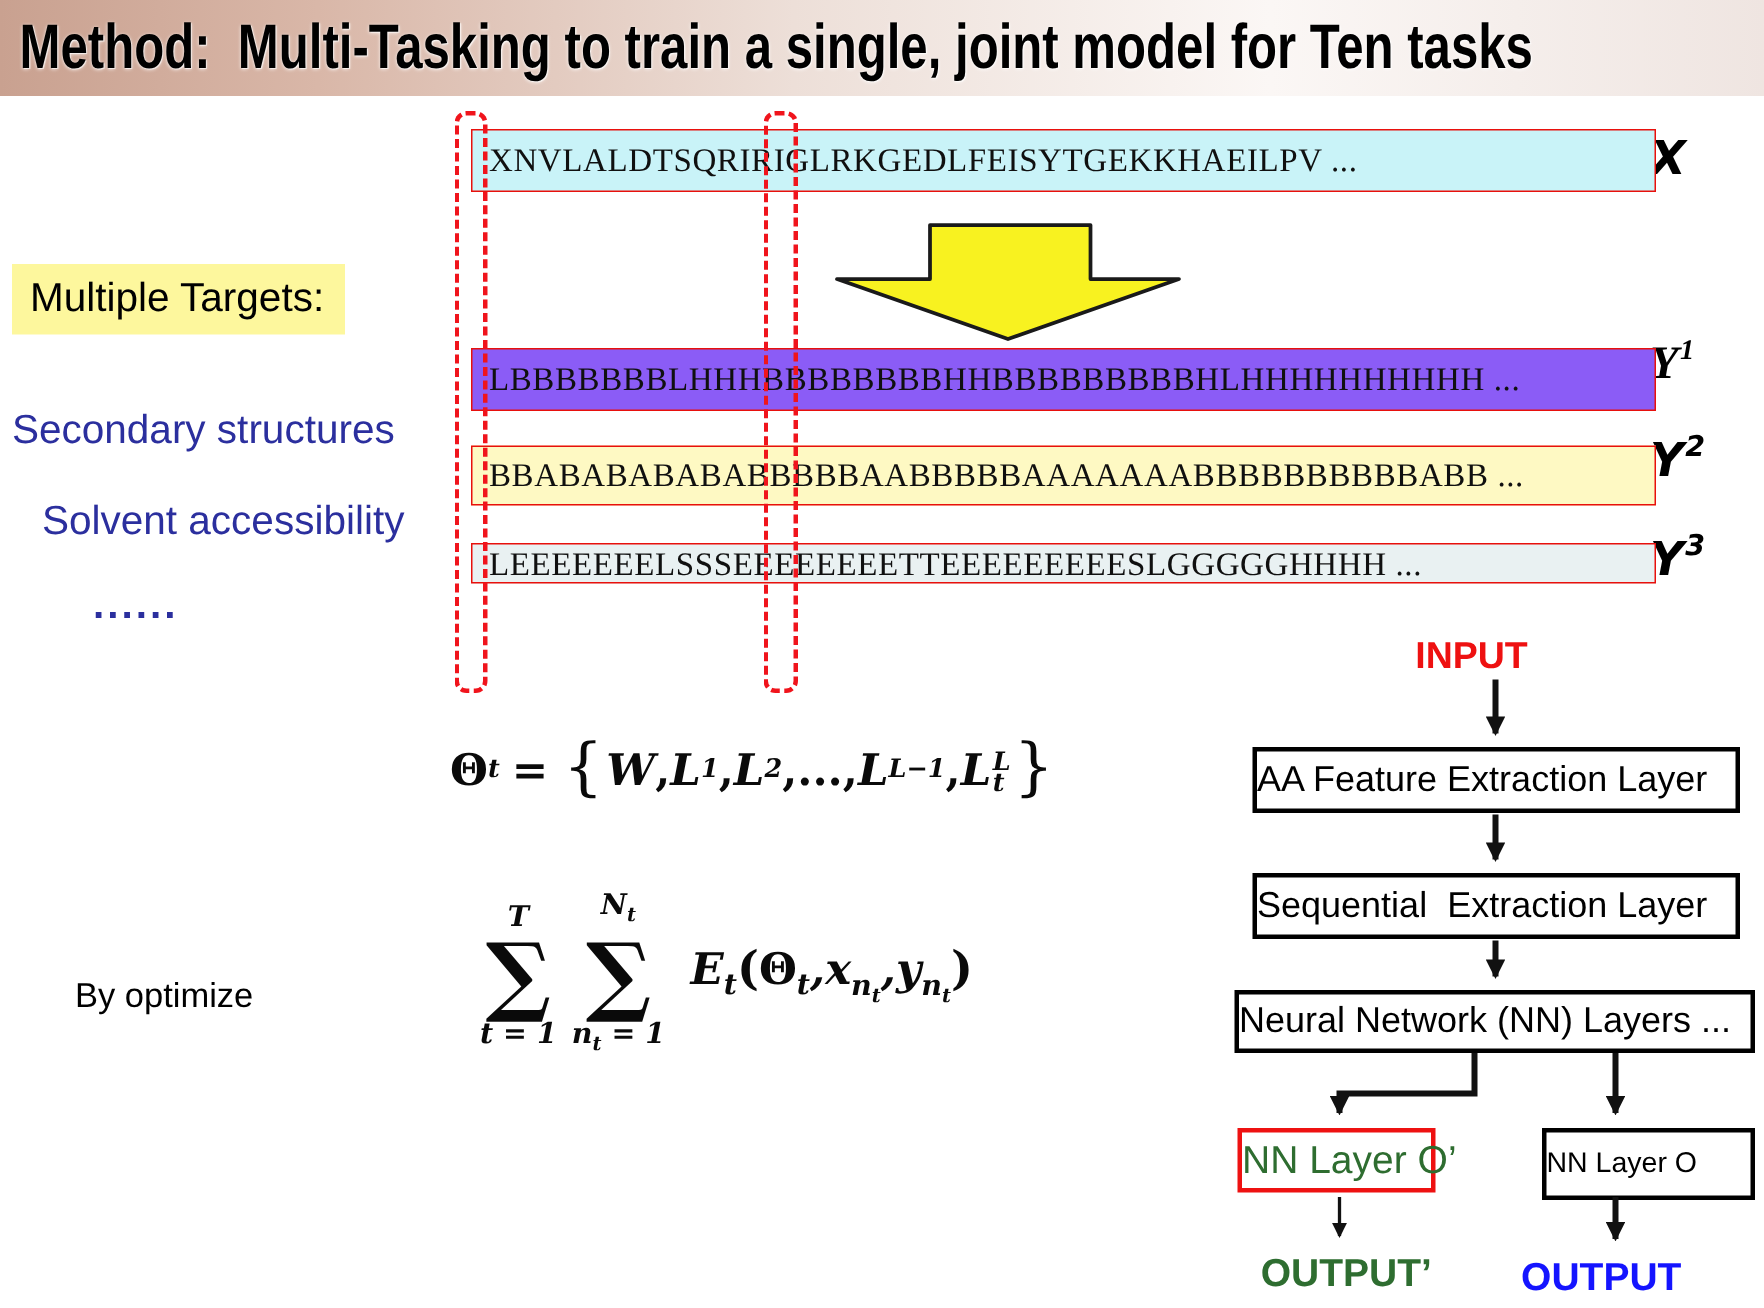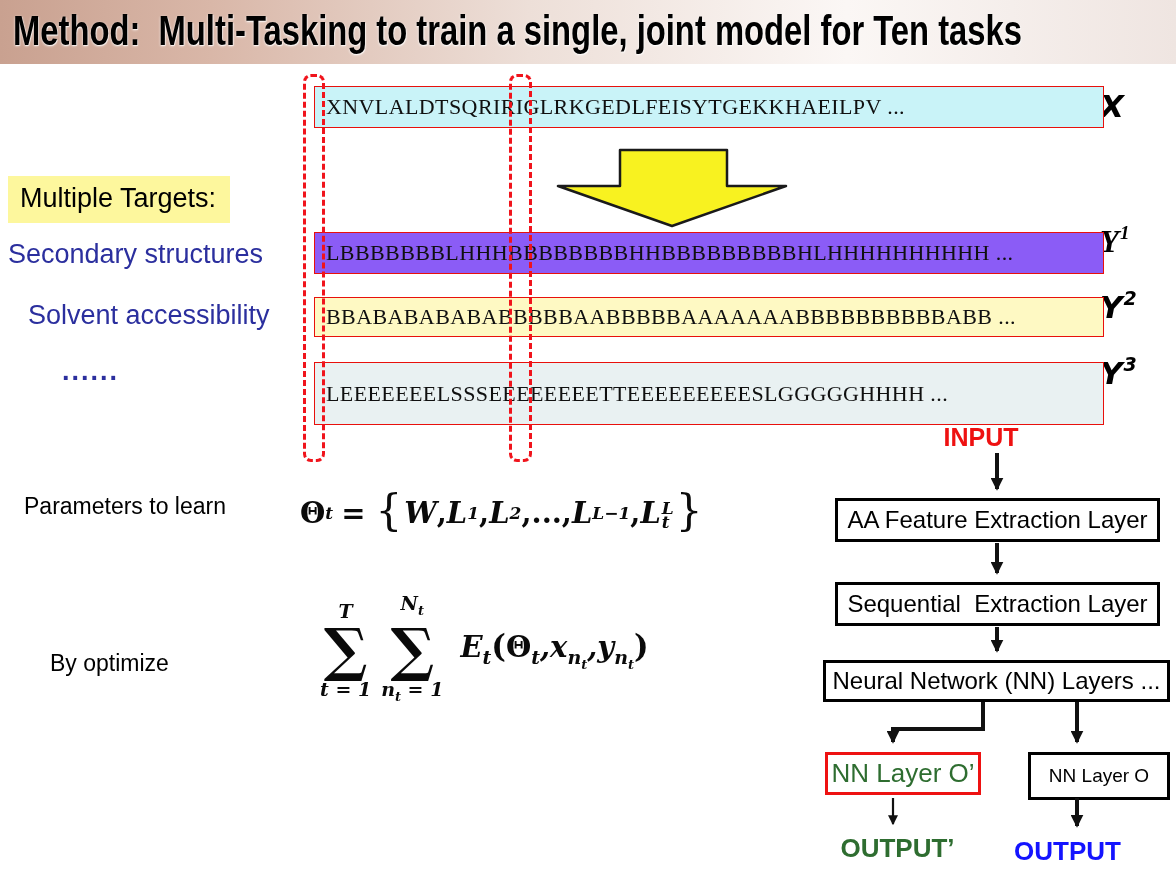--- a/index.html
+++ b/index.html
@@ -24,42 +24,42 @@
   
   .seq-row{
     left:298px;width:790px;display:flex;align-items:center;
     border:1.6px solid #e8100c;box-sizing:border-box;
     font-family:"Liberation Serif",serif;font-size:22px;color:#101010;
     padding-left:11px;letter-spacing:.4px;white-space:pre;z-index:1;margin-left:16px;
   }
   .seq-input {top:86px;height:42px;background:#c9f3f8;}
   .seq-y1    {top:232px;height:42px;background:#8b5cf6;}
   .seq-y2    {top:297px;height:40px;background:#fef9c3;}
-  .seq-y3    {top:362px;height:63px;background:#e9f1f2;}
+  .seq-y3    {top:362px;height:27px;background:#e9f1f2;}
 
   .seq-label{
     left:1100px;font-family:"DejaVu Sans",sans-serif;font-style:italic;
     font-weight:600;font-size:31px;color:#000;white-space:nowrap;
   }
   .seq-label sup{font-size:19px;position:relative;top:-2px;left:1px;}
 
   
   .dash-col{
     top:74px;height:388px;border:3px dashed #f0141c;border-radius:8px;
     box-sizing:border-box;z-index:5;background:transparent;
   }
   .dash-col.c1{left:303px;width:22px;}
   .dash-col.c2{left:509px;width:23px;}
 
   
   .multi-targets{
     left:8px;top:176px;background:#fdf79d;color:#000;
     font-size:27px;padding:7px 14px 9px 12px;
   }
-  .target-name{color:#2b2f9e;font-size:27px;white-space:nowrap;}
+  .target-name{color:#2b2f9e;font-size:27px;white-space:nowrap;margin-top:32px;}
   .tn1{left:8px;top:239px;}
   .tn2{left:28px;top:300px;}
   .tn3{left:62px;top:356px;font-weight:700;letter-spacing:2px;}
 
   
   .params-caption{left:24px;top:490px;font-size:23px;line-height:32px;color:#000;}
   .by-optimize{left:50px;top:650px;font-size:23px;color:#000;text-align:right;}
 
   
   .f-theta{
@@ -86,27 +86,27 @@
   .sum-body{font-size:29px;font-weight:700;font-style:italic;margin-left:12px;white-space:nowrap;text-align:center;}
   .sum-body sub{font-size:19px;font-style:italic;}
   .sum-body sub sub{font-size:13px;}
   .sum-body .paren{font-weight:600;font-style:normal;font-size:31px;}
 
   
   .flow-label{font-weight:700;font-size:25px;text-align:center;}
   .lbl-input{left:926px;top:423px;width:110px;color:#ee1111;}
   .flow-box{
     border:3px solid #000;box-sizing:border-box;background:#fff;
-    display:flex;align-items:center;justify-content:center;
+    display:flex;align-items:center;justify-content:flex-start;
     font-size:24px;color:#000;white-space:pre;z-index:2;
   }
   .box-aa {left:835px;top:498px;width:325px;height:44px;}
   .box-seq{left:835px;top:582px;width:325px;height:44px;}
   .box-nn {left:823px;top:660px;width:347px;height:42px;}
-  .box-nnp{left:825px;top:752px;width:156px;height:43px;border-color:#ee1111;color:#2e6d30;font-size:26px;}
+  .box-nnp{left:825px;top:752px;width:132px;height:43px;border-color:#ee1111;color:#2e6d30;font-size:26px;}
   .box-nno{left:1028px;top:752px;width:142px;height:48px;font-size:19px;}
   .lbl-outp{left:840px;top:833px;width:115px;color:#2e6d30;font-size:26px;}
   .lbl-out {left:1010px;top:836px;width:115px;color:#1414ff;font-size:26px;}
 
   svg.overlay{position:absolute;left:0;top:0;width:1176px;height:872px;pointer-events:none;z-index:4;}
   .conn{stroke:#111;fill:none;}
 </style>
 </head>
 <body>
 
@@ -150,21 +150,20 @@
   <span>LEEEEEEELSSSEEEEEEEETTEEEEEEEEESLGGGGGHHHH ...</span>
 </div>
 <div class="abs seq-label" style="top:355px;">
   <span>Y</span><sup>3</sup>
 </div>
 
 <div class="abs dash-col c1"></div>
 <div class="abs dash-col c2"></div>
 
 <div class="abs params-caption">
-  <div>Parameters to learn</div>
 </div>
 
 <div class="abs f-theta">
   <span>Θ</span>
     <sub>t</sub>
     <span class="eq">=</span>
     <span class="brace">{</span>
     <span class="var">W</span>
     <span>,</span>
     <span class="var">L</span>

